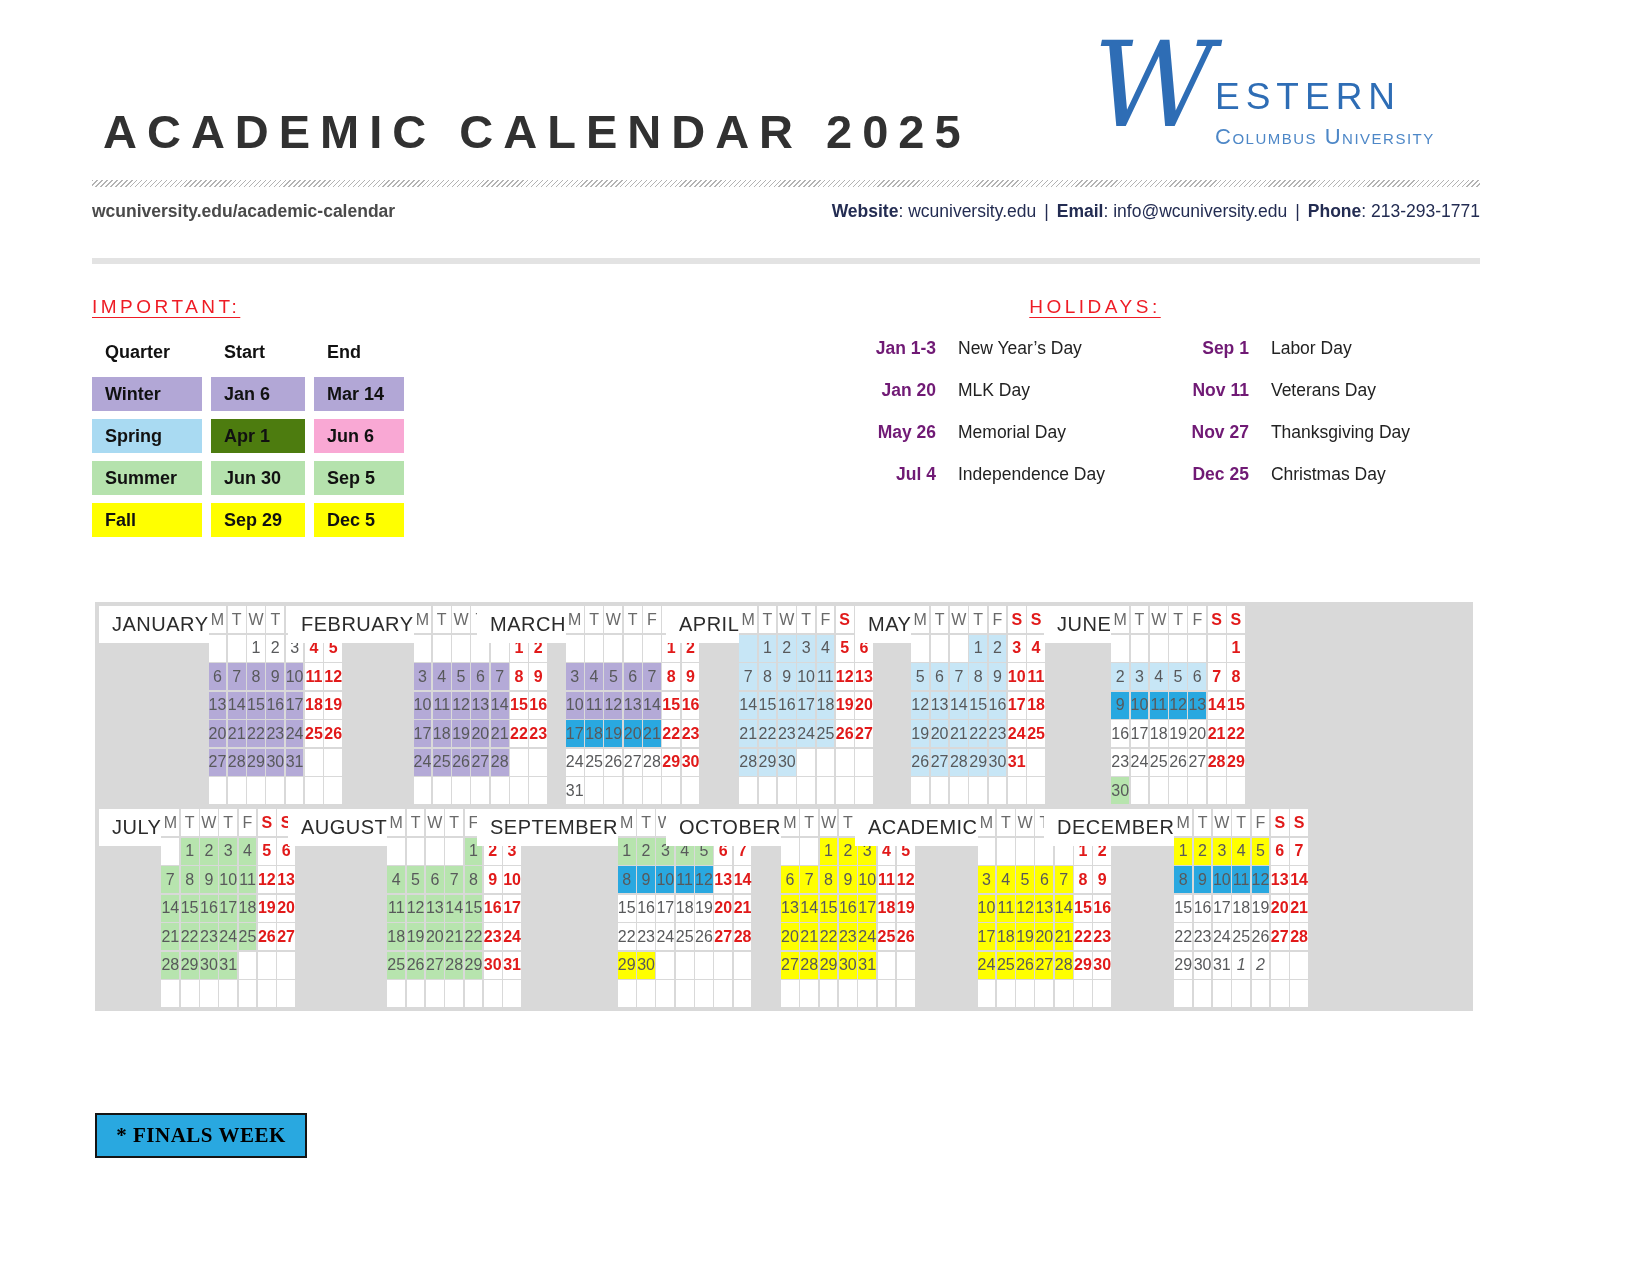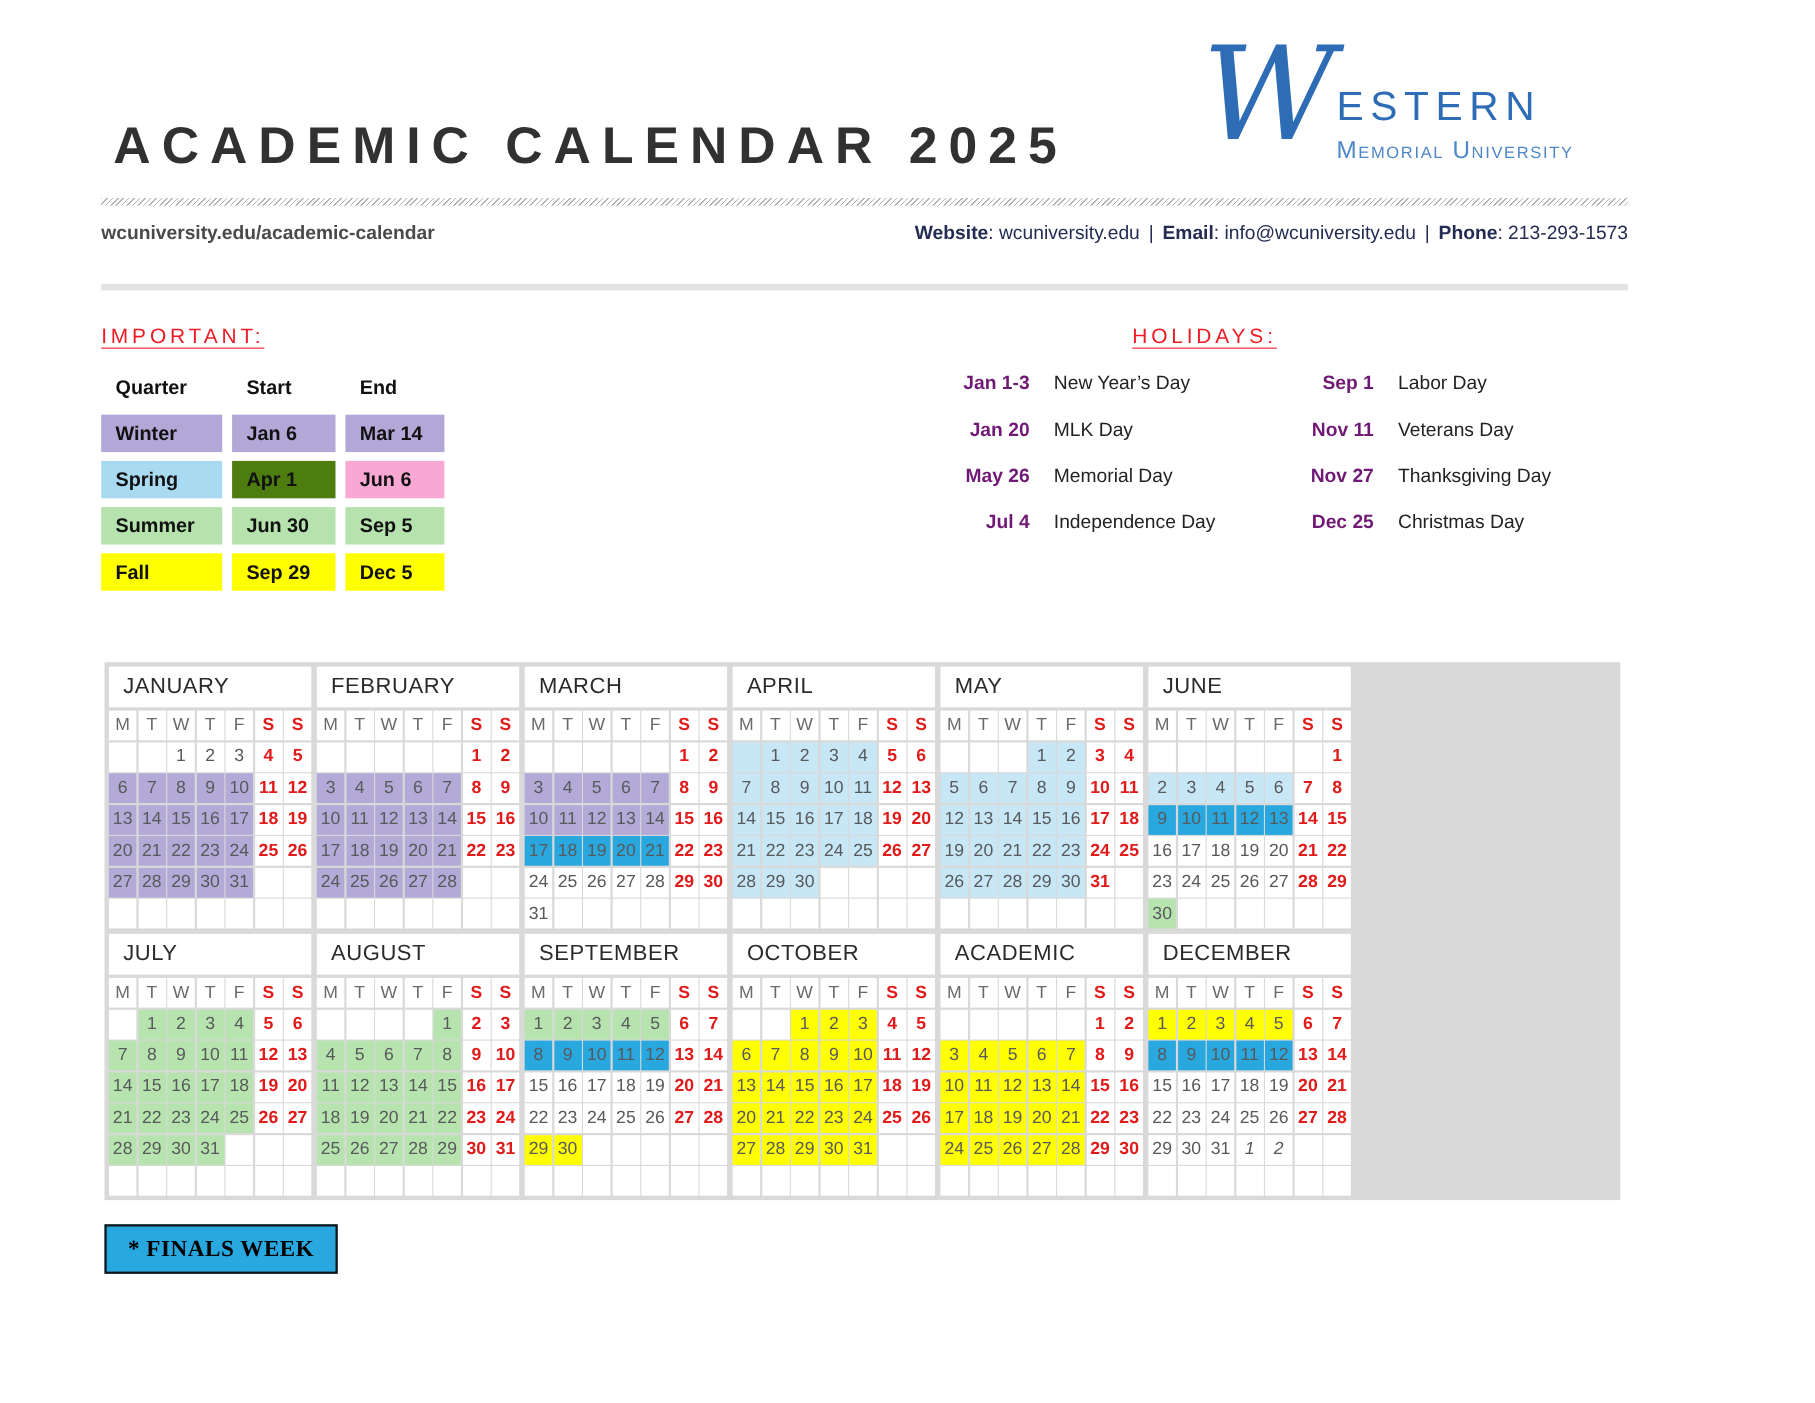--- a/index.html
+++ b/index.html
@@ -74,21 +74,21 @@
   .hol-date { width:76px; text-align:right; font-weight:700; font-size:17.5px; color:#701a75; margin-right:22px; white-space:nowrap; }
   .hol-name { font-size:17.5px; color:#222; white-space:nowrap; }
 
   
   .calendar-panel {
     position:absolute; left:95px; top:602px; width:1378px;
     background:#d9d9d9; padding:4px;
     display:flex; flex-direction:column; gap:5px;
   }
   .cal-band { display:flex; gap:5px; }
-  .month { width:184px; display:flex; flex-direction:column; }
+  .month { width:184px; display:flex; }
   .month-header {
     background:#ffffff; height:37px; display:flex; align-items:center;
     padding-left:13px; font-size:20px; letter-spacing:0.5px; color:#2b2b2b;
     margin-bottom:3px;
   }
   .month-grid {
     display:grid; grid-template-columns:repeat(7,1fr);
     grid-auto-rows:27px; gap:1.5px; background:#d9d9d9; flex:1;
   }
   .cell {
@@ -112,28 +112,28 @@
 </head>
 <body>
 
 <div class="page">
 
   <h1 class="title">ACADEMIC CALENDAR 2025</h1>
 
   <div class="logo">
     <span class="logo-w">W</span>
     <span class="logo-rest">ESTERN</span>
-    <span class="logo-sub">Memorial University</span>
+    <span class="logo-sub">Columbus University</span>
   </div>
 
   <div class="hatch"></div>
 
   <div class="info-row">
     <span class="url">wcuniversity.edu/academic-calendar</span>
-    <span class="contact" id="contact-line"><b>Website</b><span>: </span><span>wcuniversity.edu</span><span class="sep">|</span><b>Email</b><span>: </span><span>info@wcuniversity.edu</span><span class="sep">|</span><b>Phone</b><span>: </span><span>213-293-1573</span></span>
+    <span class="contact" id="contact-line"><b>Website</b><span>: </span><span>wcuniversity.edu</span><span class="sep">|</span><b>Email</b><span>: </span><span>info@wcuniversity.edu</span><span class="sep">|</span><b>Phone</b><span>: </span><span>213-293-1771</span></span>
   </div>
 
   <div class="gray-rule"></div>
 
   <div class="important">
     <span class="red-heading">IMPORTANT:</span>
     <div class="imp-table" id="imp-table">
         <div class="imp-h">Quarter</div>
         <div class="imp-h">Start</div>
         <div class="imp-h">End</div>

